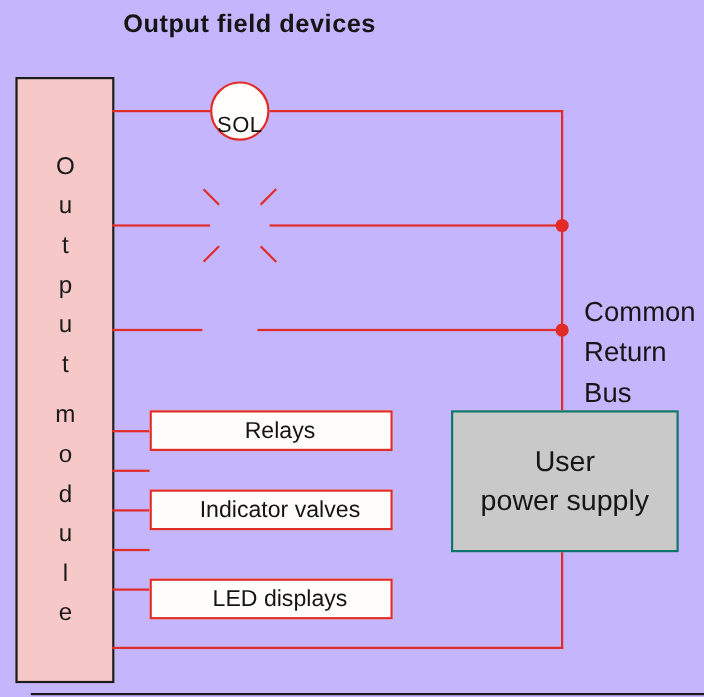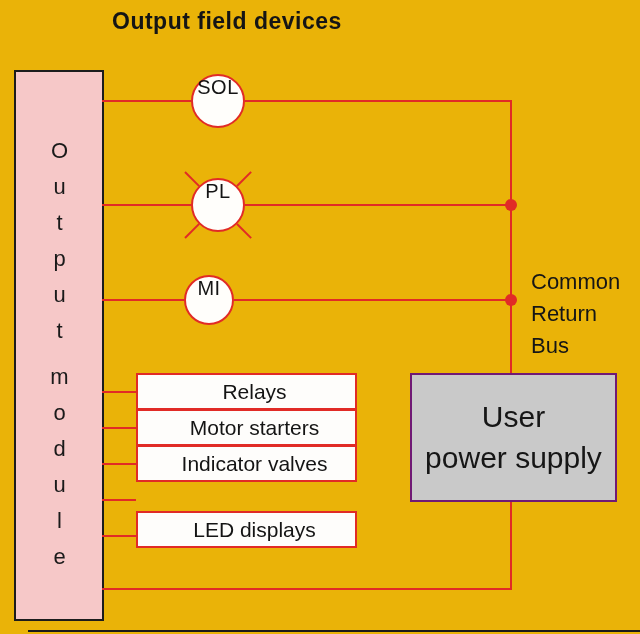--- a/index.html
+++ b/index.html
@@ -1,19 +1,19 @@
 <!DOCTYPE html>
 <html><head>
 <meta charset="utf-8">
 <style>
   html,body{margin:0;padding:0;background:#ffffff;}
   #canvas{
     position:relative;
     width:640px;height:634px;
-    background:#eab308;
+    background:#c4b5fd;
     font-family:"Liberation Sans", sans-serif;
     color:#111;
     overflow:hidden;
   }
   .abs{position:absolute;}
   
   .title{
     left:112px;top:8px;
     font-size:23px;font-weight:700;color:#151515;
     letter-spacing:0.5px;
@@ -34,49 +34,49 @@
   .vword.w1{top:66px;}
   .vword.w2{top:292px;}
   
   .wire-h{height:2px;background:#e12b26;}
   .wire-v{width:2px;background:#e12b26;}
   .ray{height:2px;width:20px;background:#e12b26;transform-origin:left center;}
   
   .circle{
     border:2.5px solid #e12b26;border-radius:50%;
     background:#fffefb;box-sizing:border-box;
-    display:flex;align-items:flex-start;justify-content:center;
+    display:flex;align-items:flex-end;justify-content:center;
     font-size:20px;color:#141414;letter-spacing:0.5px;
   }
   .dot{
     width:12px;height:12px;border-radius:50%;background:#e12b26;
   }
   
   .lbox{
     left:136px;width:221px;height:37px;
     border:2px solid #e12b26;background:#fefdfb;
     box-sizing:border-box;
     display:flex;align-items:center;
     padding-left:16px;
     font-size:21px;color:#141414;justify-content:center;
   }
   
   .psu{
     left:410px;top:373px;width:207px;height:129px;
     background:#c9c9c9;
-    border:2px solid #701a75;box-sizing:border-box;
+    border:2px solid #0f766e;box-sizing:border-box;
     display:flex;align-items:center;justify-content:center;
     text-align:center;
-    font-size:30px;color:#161616;
+    font-size:26px;color:#161616;
     white-space:pre-line;line-height:1.35;
   }
   
   .bus-label{
     left:531px;top:266px;width:108px;
-    font-size:22px;color:#161616;
+    font-size:25px;color:#161616;
     white-space:pre-line;line-height:1.45;
   }
   .page-edge{
     left:28px;top:630px;width:612px;height:2px;background:#1a1a1a;
   }
 </style>
 </head>
 <body>
 
 <div id="canvas">
@@ -106,43 +106,34 @@
   <div class="abs dot" style="left:505px;top:294px;"></div>
 
   <div class="abs ray" style="left:185px;top:171px;transform:rotate(45deg);"></div>
   <div class="abs ray" style="left:237px;top:185px;transform:rotate(-45deg);"></div>
   <div class="abs ray" style="left:185px;top:237px;transform:rotate(-45deg);"></div>
   <div class="abs ray" style="left:237px;top:223px;transform:rotate(45deg);"></div>
 
   <div class="abs circle" style="left:191px;top:74px;width:54px;height:54px;">
     <span>SOL</span>
   </div>
-  <div class="abs circle" style="left:191px;top:178px;width:54px;height:54px;">
-    <span>PL</span>
-  </div>
-  <div class="abs circle" style="left:184px;top:275px;width:50px;height:50px;">
-    <span>MI</span>
-  </div>
 
   <div class="abs wire-h" style="left:102px;top:391px;width:34px;"></div>
   <div class="abs wire-h" style="left:102px;top:427px;width:34px;"></div>
   <div class="abs wire-h" style="left:102px;top:463px;width:34px;"></div>
   <div class="abs wire-h" style="left:102px;top:499px;width:34px;"></div>
   <div class="abs wire-h" style="left:102px;top:535px;width:34px;"></div>
 
   <div class="abs lbox" style="top:373px;">
     <span>Relays</span>
   </div>
-  <div class="abs lbox" style="top:409px;">
-    <span>Motor starters</span>
-  </div>
   <div class="abs lbox" style="top:445px;">
     <span>Indicator valves</span>
   </div>
-  <div class="abs lbox" style="top:511px;">
+  <div class="abs lbox" style="top:526px;">
     <span>LED displays</span>
   </div>
 
   <div class="abs psu">User
 power supply</div>
 
   <div class="abs bus-label">Common
 Return
 Bus</div>
 

